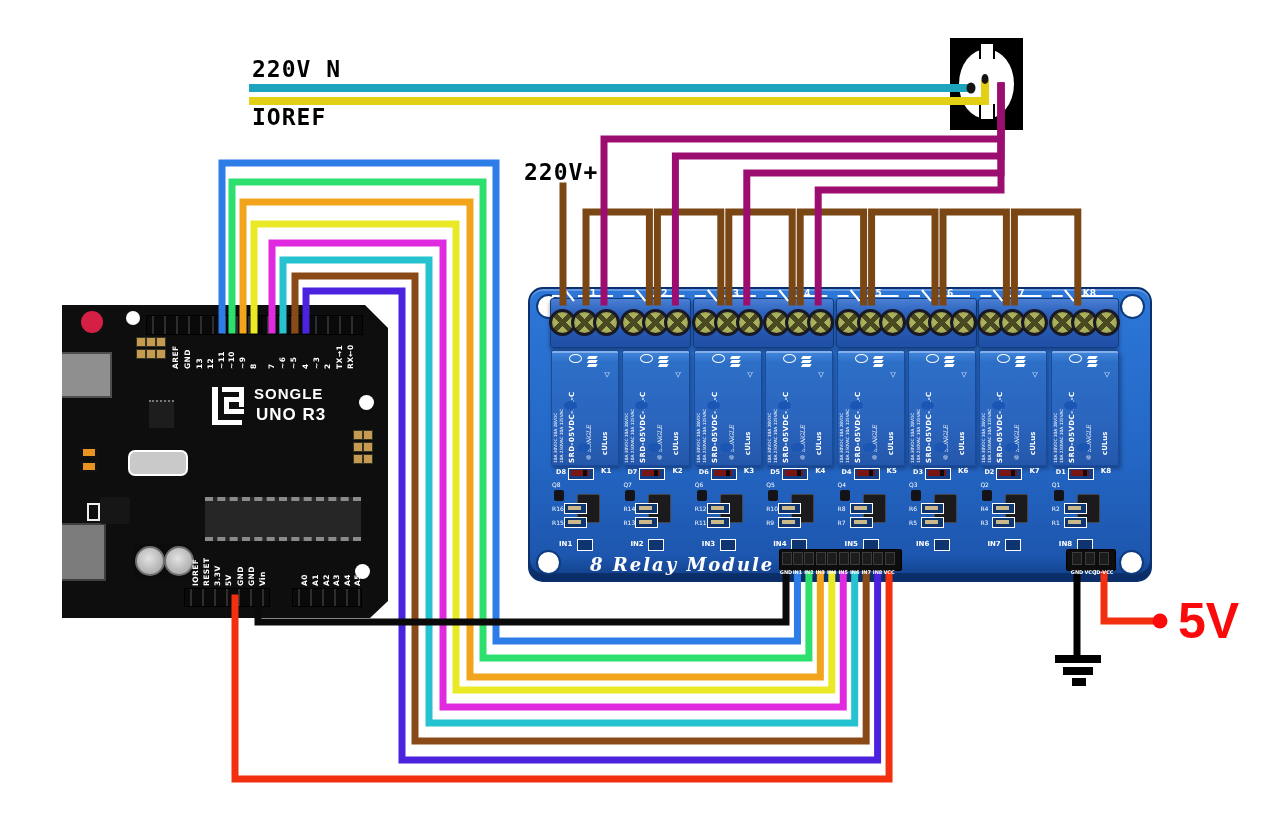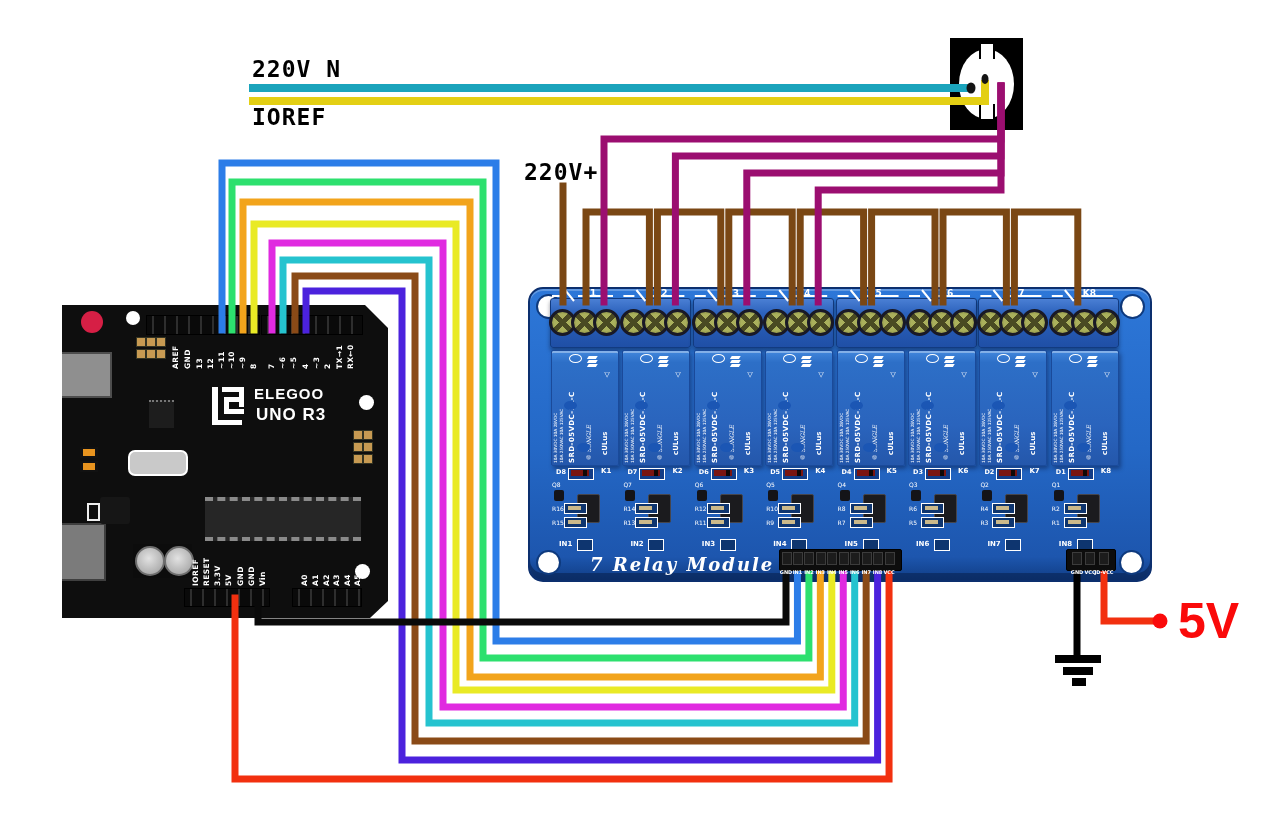--- a/index.html
+++ b/index.html
@@ -86,21 +86,21 @@
     <div class="sock-oval" style="left:9px;top:11px;width:55px;height:70px;"></div>
     <div class="sock-notch" style="left:29px;top:6px;width:12px;height:15px;"></div>
     <div class="sock-notch" style="left:29px;top:66px;width:12px;height:15px;"></div>
   </div>
 
   <div id="relayboard">
     <div class="bhole" style="left:8px;top:7px;"></div>
     <div class="bhole" style="left:592px;top:7px;"></div>
     <div class="bhole" style="left:8px;top:263px;"></div>
     <div class="bhole" style="left:591px;top:263px;"></div>
-    <div class="modtitle" style="left:60px;top:265px;">7 Relay Module</div>
+    <div class="modtitle" style="left:60px;top:265px;">8 Relay Module</div>
   <div class="tblock" style="left: 20px; top: 9px; width: 139px;"></div>
       <div class="screw" style="left: 19px; top: 20px;"></div>
       <div class="tdot" style="left: 30px; top: 62px;"></div>
       <div class="screw" style="left: 41px; top: 20px;"></div>
       <div class="tdot" style="left: 52px; top: 62px;"></div>
       <div class="screw" style="left: 63px; top: 20px;"></div>
       <div class="tdot" style="left: 74px; top: 62px;"></div>
       <div class="screw" style="left: 90.4px; top: 20px;"></div>
       <div class="tdot" style="left: 101.4px; top: 62px;"></div>
       <div class="screw" style="left: 112.4px; top: 20px;"></div>
@@ -464,21 +464,21 @@
     <div class="capc" style="left:102px;top:241px;width:26px;height:26px;"></div>
     <div class="eleglogo" style="left:150px;top:78px;width:38px;height:46px;">
       <div class="b" style="left:0;top:4px;width:6px;height:38px;"></div>
       <div class="b" style="left:0;top:37px;width:30px;height:5px;"></div>
       <div class="b" style="left:10px;top:4px;width:22px;height:5px;"></div>
       <div class="b" style="left:27px;top:4px;width:5px;height:20px;"></div>
       <div class="b" style="left:12px;top:14px;width:15px;height:5px;"></div>
       <div class="b" style="left:12px;top:19px;width:5px;height:12px;"></div>
       <div class="b" style="left:12px;top:26px;width:20px;height:5px;"></div>
     </div>
-    <div class="brandtxt" style="left:192px;top:80px;">ELEGOO</div>
+    <div class="brandtxt" style="left:192px;top:80px;">SONGLE</div>
     <div class="modeltxt" style="left:194px;top:100px;">UNO R3</div>
   </div>
 
   <svg id="overlay" width="1268" height="821" viewBox="0 0 1268 821">
       <path d="M 552 296 H 563 M 565 290 L 574 301 M 578 296 H 613" stroke="#fff" stroke-width="2" fill="none"></path>
       <text x="583" y="296" fill="#fff" font-size="9" font-weight="bold" font-family="&quot;DejaVu Sans&quot;,sans-serif">K1</text>
       <path d="M 623.4 296 H 634.4 M 636.4 290 L 645.4 301 M 649.4 296 H 684.4" stroke="#fff" stroke-width="2" fill="none"></path>
       <text x="654.4" y="296" fill="#fff" font-size="9" font-weight="bold" font-family="&quot;DejaVu Sans&quot;,sans-serif">K2</text>
       <path d="M 694.8 296 H 705.8 M 707.8 290 L 716.8 301 M 720.8 296 H 755.8" stroke="#fff" stroke-width="2" fill="none"></path>
       <text x="725.8" y="296" fill="#fff" font-size="9" font-weight="bold" font-family="&quot;DejaVu Sans&quot;,sans-serif">K3</text>

